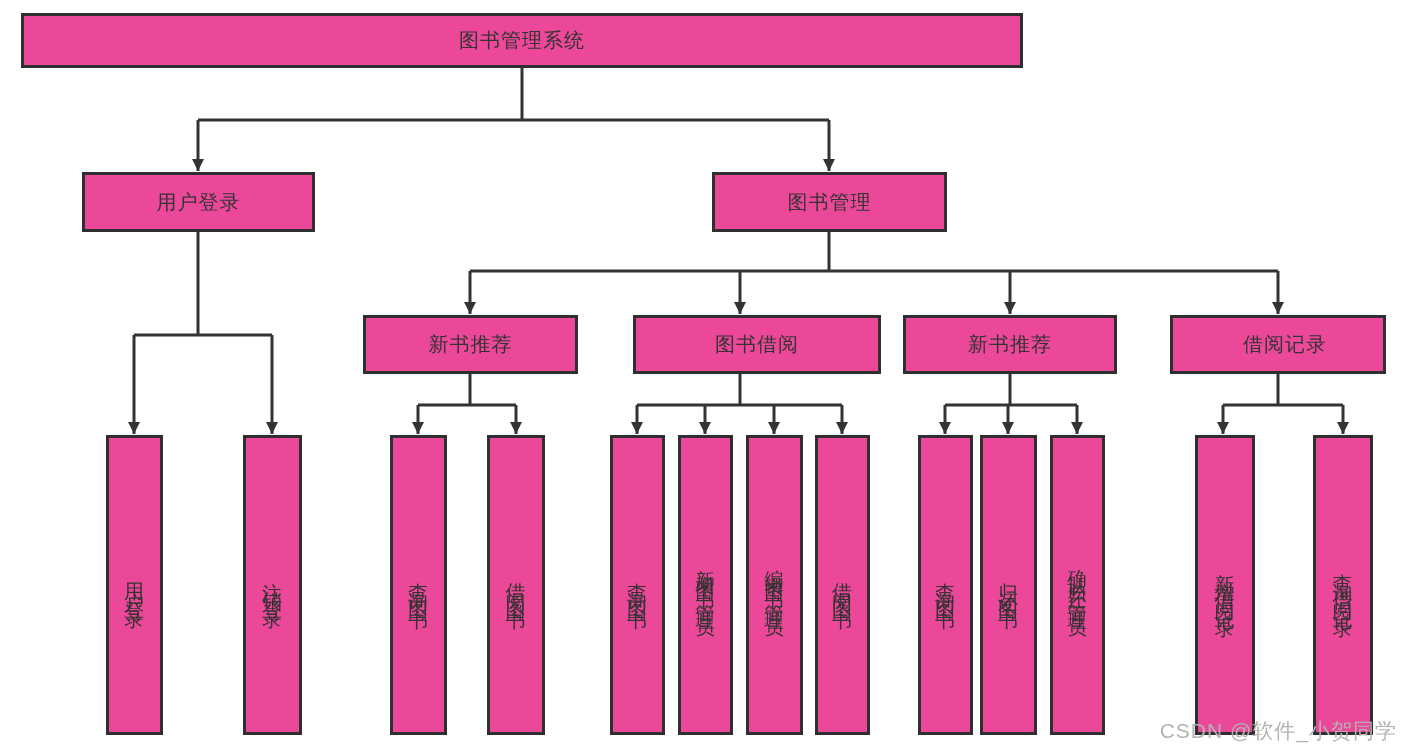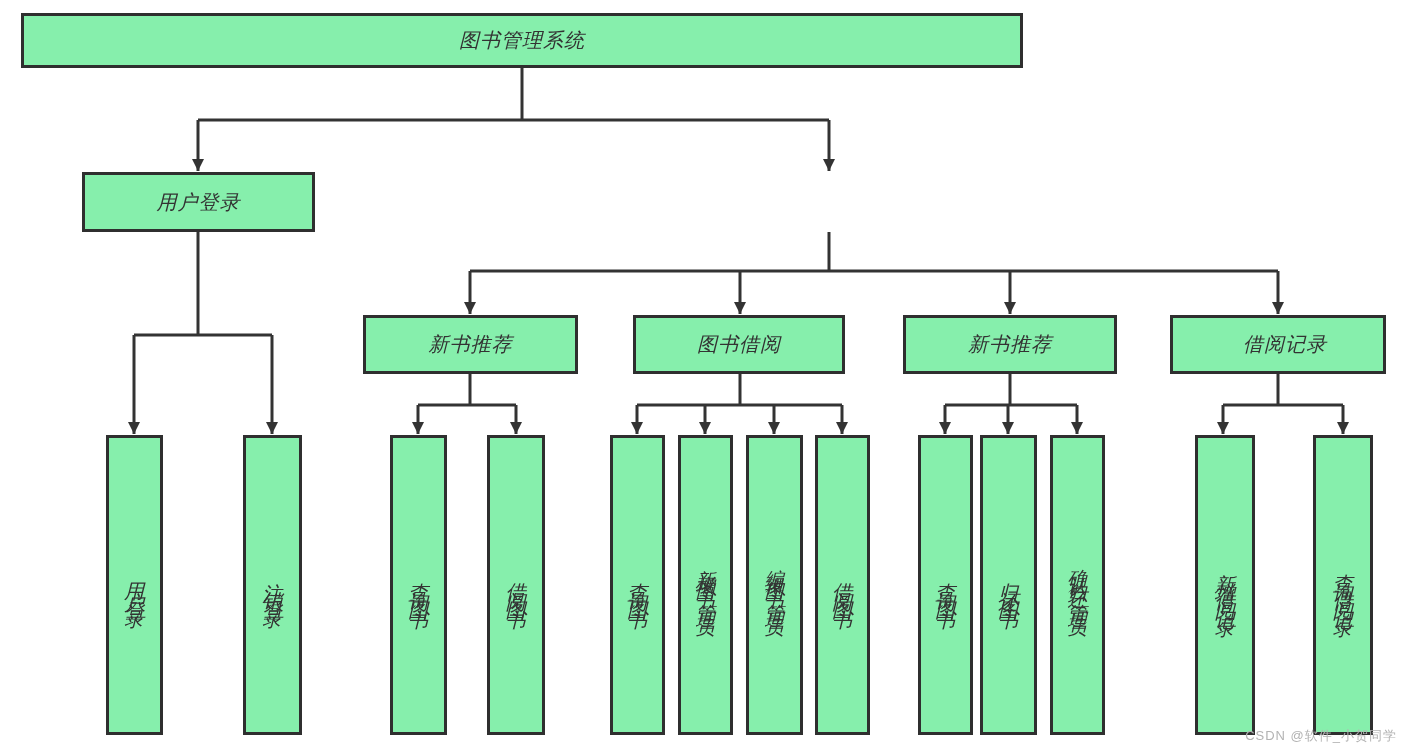--- a/index.html
+++ b/index.html
@@ -2,32 +2,32 @@
 <html><head>
 <meta charset="utf-8">
 <style>
   html,body{margin:0;padding:0;background:#ffffff;}
   #stage{
     position:relative;width:1405px;height:747px;background:#ffffff;overflow:hidden;
     font-family:"Liberation Sans",sans-serif;color:#333333;
   }
   #wires{position:absolute;left:0;top:0;width:1405px;height:747px;pointer-events:none;}
   .box{
-    position:absolute;box-sizing:border-box;background:#86efac;
-    border:3px solid #2f2f2f;display:flex;align-items:center;justify-content:center;font-style:italic;
+    position:absolute;box-sizing:border-box;background:#ec4899;
+    border:3px solid #2f2f2f;display:flex;align-items:center;justify-content:center;
   }
   .h{font-size:20px;letter-spacing:1px;}
   .v{font-size:20px;}
   .v span{
     writing-mode:vertical-rl;text-orientation:mixed;
     letter-spacing:9px;line-height:1;white-space:nowrap;
   }
   .v.long span{letter-spacing:7px;font-size:19px;}
   .watermark{
-    position:absolute;right:8px;bottom:2px;font-size:13px;color:#b3b3b3;
+    position:absolute;right:8px;bottom:2px;font-size:21px;color:#b3b3b3;
     letter-spacing:1px;white-space:nowrap;
   }
 </style>
 </head>
 <body>
 
 <div id="stage">
 
   <svg id="wires" viewBox="0 0 1405 747" xmlns="http://www.w3.org/2000/svg">
     <defs>
@@ -79,25 +79,28 @@
     </g>
   </svg>
 
   <div class="box h" style="left:21px;top:13px;width:1002px;height:55px;">
     <span>图书管理系统</span>
   </div>
 
   <div class="box h" style="left:82px;top:172px;width:233px;height:60px;">
     <span>用户登录</span>
   </div>
+  <div class="box h" style="left:712px;top:172px;width:235px;height:60px;">
+    <span>图书管理</span>
+  </div>
 
   <div class="box h" style="left:363px;top:315px;width:215px;height:59px;">
     <span>新书推荐</span>
   </div>
-  <div class="box h" style="left:633px;top:315px;width:212px;height:59px;">
+  <div class="box h" style="left:633px;top:315px;width:248px;height:59px;">
     <span>图书借阅</span>
   </div>
   <div class="box h" style="left:903px;top:315px;width:214px;height:59px;">
     <span>新书推荐</span>
   </div>
   <div class="box h" style="left:1170px;top:315px;width:216px;height:59px;padding-left:14px;">
     <span>借阅记录</span>
   </div>
 
   <div class="box v" style="left:106px;top:435px;width:57px;height:300px;">

